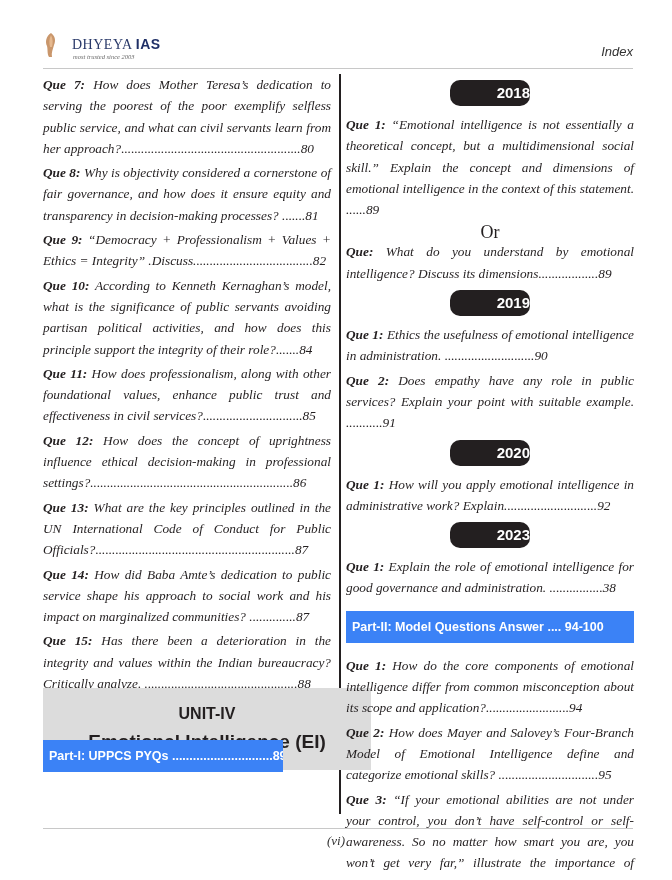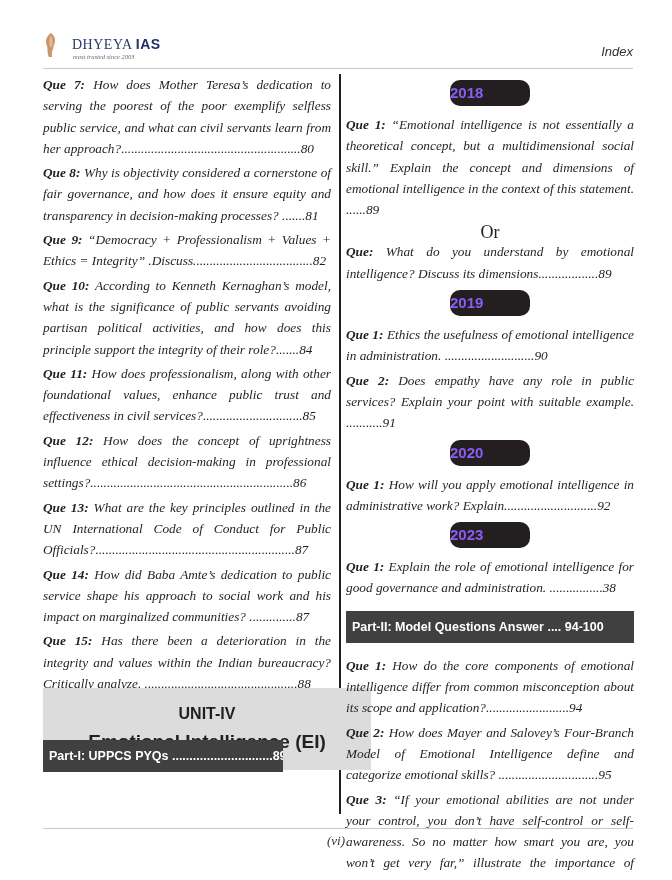--- a/index.html
+++ b/index.html
@@ -20,27 +20,27 @@
   .col { position: absolute; top: 74px; width: 288px; }
   .col-left { left: 43px; }
   .col-right { left: 346px; }
 
   .q { font-size: 13.3px; line-height: 21.3px; text-align: justify; margin-bottom: 3px; font-style: italic; }
   .q .qn { font-weight: bold; }
   .q .pg { white-space: nowrap; }
 
   .or { text-align: center; font-size: 18px; line-height: 18px; }
 
-  .year-pill { width: 80px; height: 26px; margin: 6px auto 8px; background: #231f20; color: #8b5cf6; border-radius: 10px; text-align: left; font-family: "Liberation Sans", sans-serif; font-weight: bold; font-size: 15px; line-height: 26px; }
+  .year-pill { width: 80px; height: 26px; margin: 6px auto 8px; background: #231f20; color: #ffffff; border-radius: 10px; text-align: right; font-family: "Liberation Sans", sans-serif; font-weight: bold; font-size: 15px; line-height: 26px; }
 
   .unit-box { position: absolute; left: 43px; top: 688px; width: 328px; height: 82px; background: #dcdcdc; text-align: center; font-family: "Liberation Sans", sans-serif; font-weight: bold; color: #231f20; }
   .unit-title { font-size: 16px; margin-top: 17px; }
   .unit-sub { font-size: 19px; margin-top: 8px; }
 
-  .part-bar { background: #404040; color: #fff; font-family: "Liberation Sans", sans-serif; font-weight: bold; font-size: 12.5px; height: 32px; line-height: 32px; padding-left: 6px; white-space: nowrap; overflow: hidden; }
+  .part-bar { background: #3b82f6; color: #fff; font-family: "Liberation Sans", sans-serif; font-weight: bold; font-size: 12.5px; height: 32px; line-height: 32px; padding-left: 6px; white-space: nowrap; overflow: hidden; }
   .part-left { position: absolute; left: 43px; top: 740px; width: 240px; }
   .part-right { width: 288px; margin: 12px 0 12px; }
 
   .footer-rule { position: absolute; left: 43px; top: 828px; width: 590px; height: 1px; background: #c8c8c8; }
   .folio { position: absolute; left: 0; top: 833px; width: 672px; text-align: center; font-style: italic; font-size: 13px; color: #333; }
 </style>
 </head>
 <body>
 
 <div class="header">

